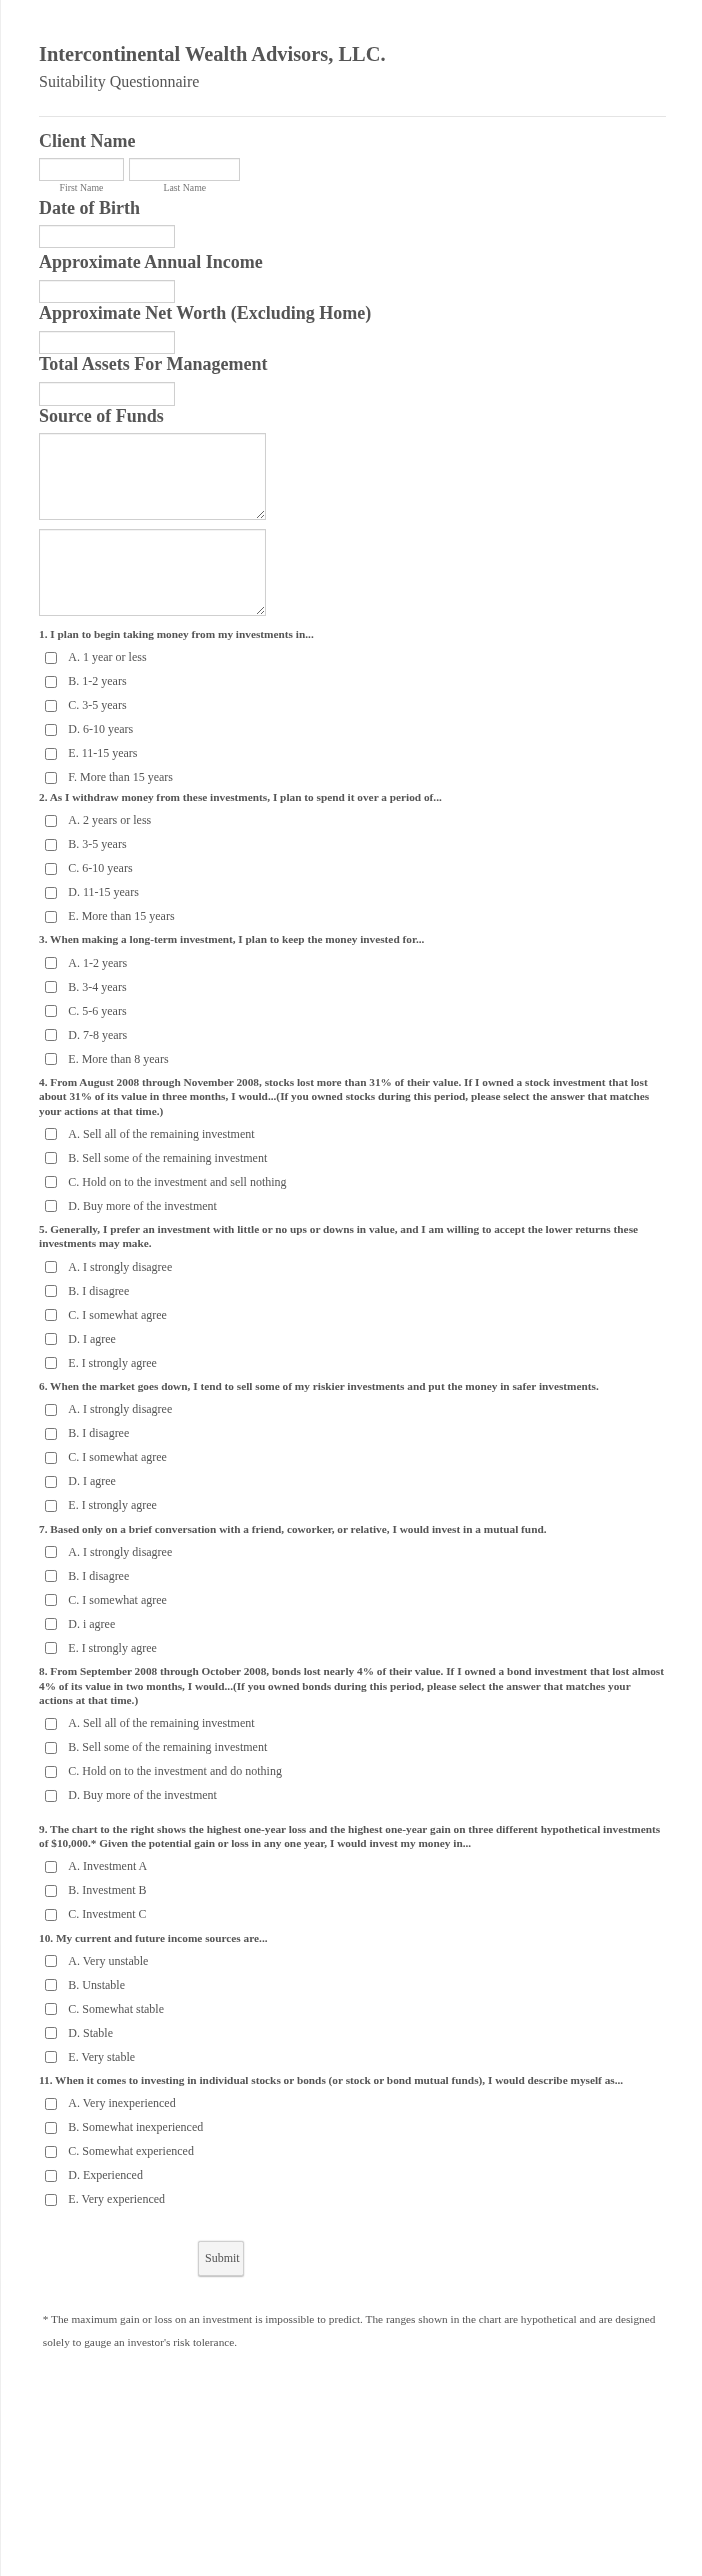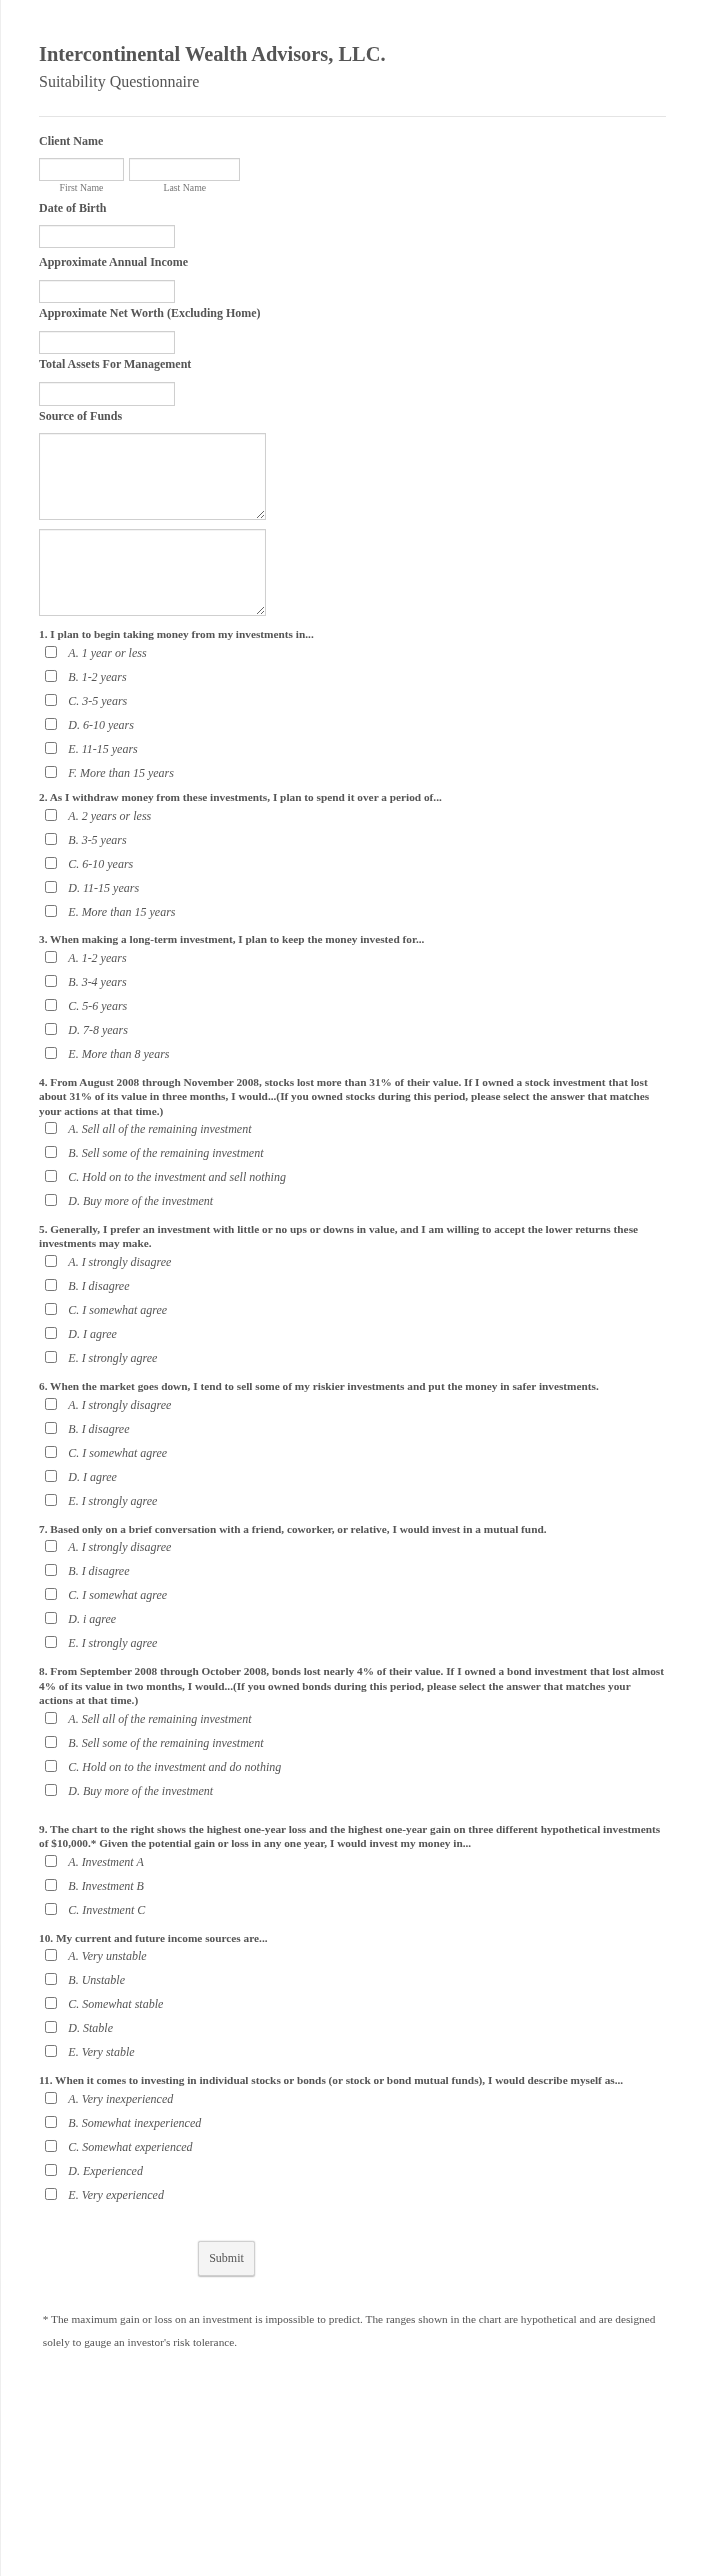--- a/index.html
+++ b/index.html
@@ -17,51 +17,51 @@
     font-size: 20.4px; font-weight: bold; color: #555; margin: 0; line-height: 24px;
   }
   .subtitle {
     font-size: 16px; color: #555; margin: 8.3px 0 0 0; line-height: 15px;
   }
   .divider {
     height: 0; border: 0; border-top: 0.8px solid #e4e4e4;
     margin: 27px 0 0 0; width: 627px;
   }
   .field-label {
-    font-size: 12px; font-weight: bold; color: #555; line-height: 15px; margin: 0;
+    font-size: 18px; font-weight: bold; color: #555; line-height: 15px; margin: 0;
   }
   .input {
     display: block; box-sizing: border-box; height: 23.4px;
     border: 0.8px solid #cfcfcf; box-shadow: inset 0 0.8px 0.8px #eee; background: #fff;
     font-family: "Liberation Serif", serif; font-size: 11.3px; padding: 3px 4.5px; color: #555;
   }
   .textarea {
     display: block; box-sizing: border-box; width: 227px; height: 87px;
     border: 0.8px solid #cfcfcf; box-shadow: inset 0 0.8px 0.8px #eee; background: #fff;
     font-family: "Liberation Serif", serif; font-size: 11.3px; padding: 3px 4.5px; resize: both; color: #555;
   }
   .name-row { display: flex; gap: 5.3px; margin-top: 9px; }
   .name-col { display: flex; flex-direction: column; align-items: center; }
   .sublabel { font-size: 9.8px; color: #777; margin-top: 0.8px; line-height: 12px; }
   .q-heading {
     font-size: 11.3px; font-weight: bold; color: #555; line-height: 14.3px; margin: 0;
     width: 627px;
   }
   .options { margin-top: 4.5px; }
   .option {
-    display: flex; align-items: flex-start; height: 24px; padding-left: 6px; cursor: pointer; font-style: italic;
+    display: flex; align-items: center; height: 24px; padding-left: 6px; cursor: pointer;
   }
   .checkbox {
     width: 12px; height: 12px; border: 1.1px solid #777; border-radius: 2.3px;
     box-sizing: border-box; background: #fff; flex: 0 0 auto;
   }
   .opt-label { margin-left: 11.3px; font-size: 12px; color: #555; line-height: 15px; }
   .submit-wrap { margin-top: 29px; padding-left: 159px; }
   .submit {
-    width: 57px; height: 35px; box-sizing: border-box;
+    width: 46px; height: 35px; box-sizing: border-box;
     background: #f4f4f4; border: 0.8px solid #cfcfcf; border-radius: 2.3px;
     box-shadow: 0 0.8px 1.5px #bbb; font-family: "Liberation Serif", serif; font-size: 12px; color: #555;
   }
   .footnote {
     margin: 32px 0 0 3.8px; font-size: 11.3px; color: #555; line-height: 22.7px; width: 627px;
   }
 </style>
 </head>
 <body>
 

